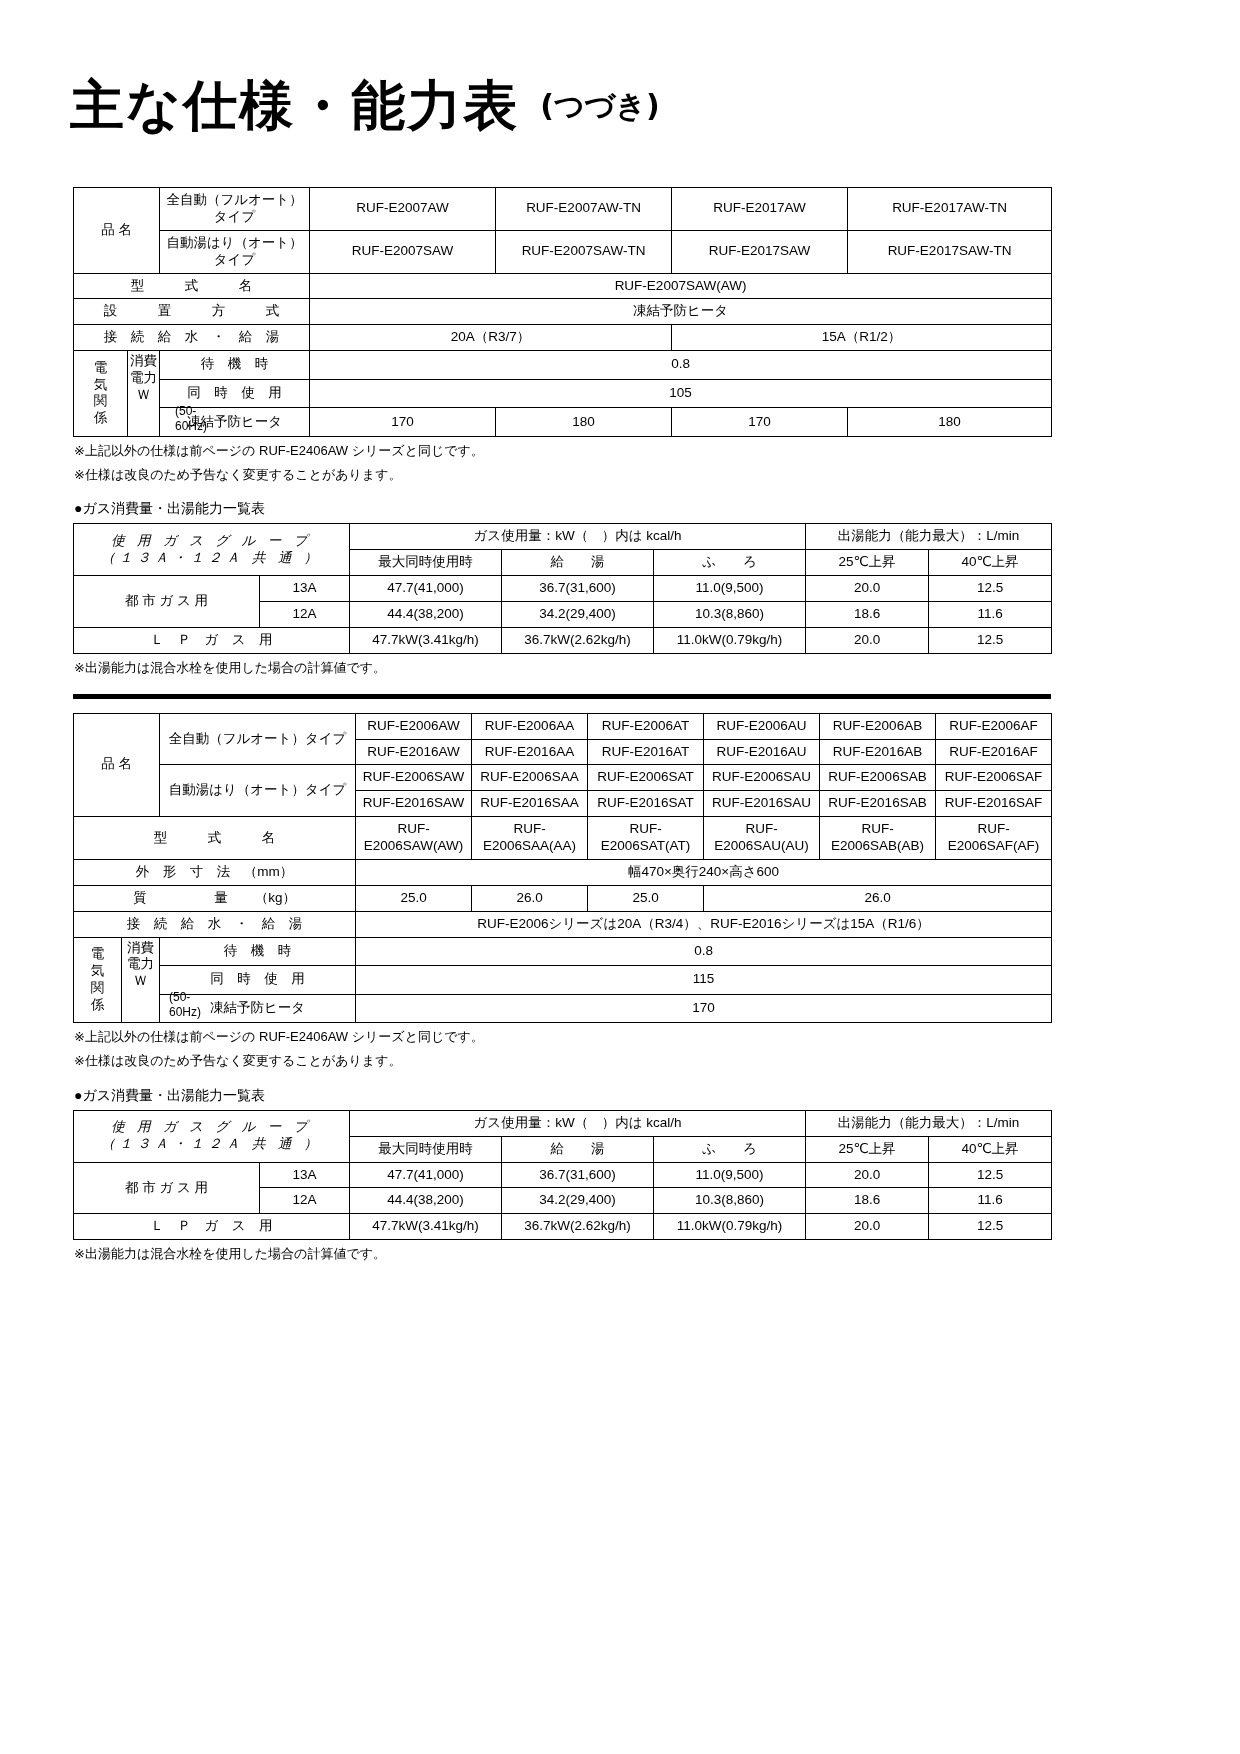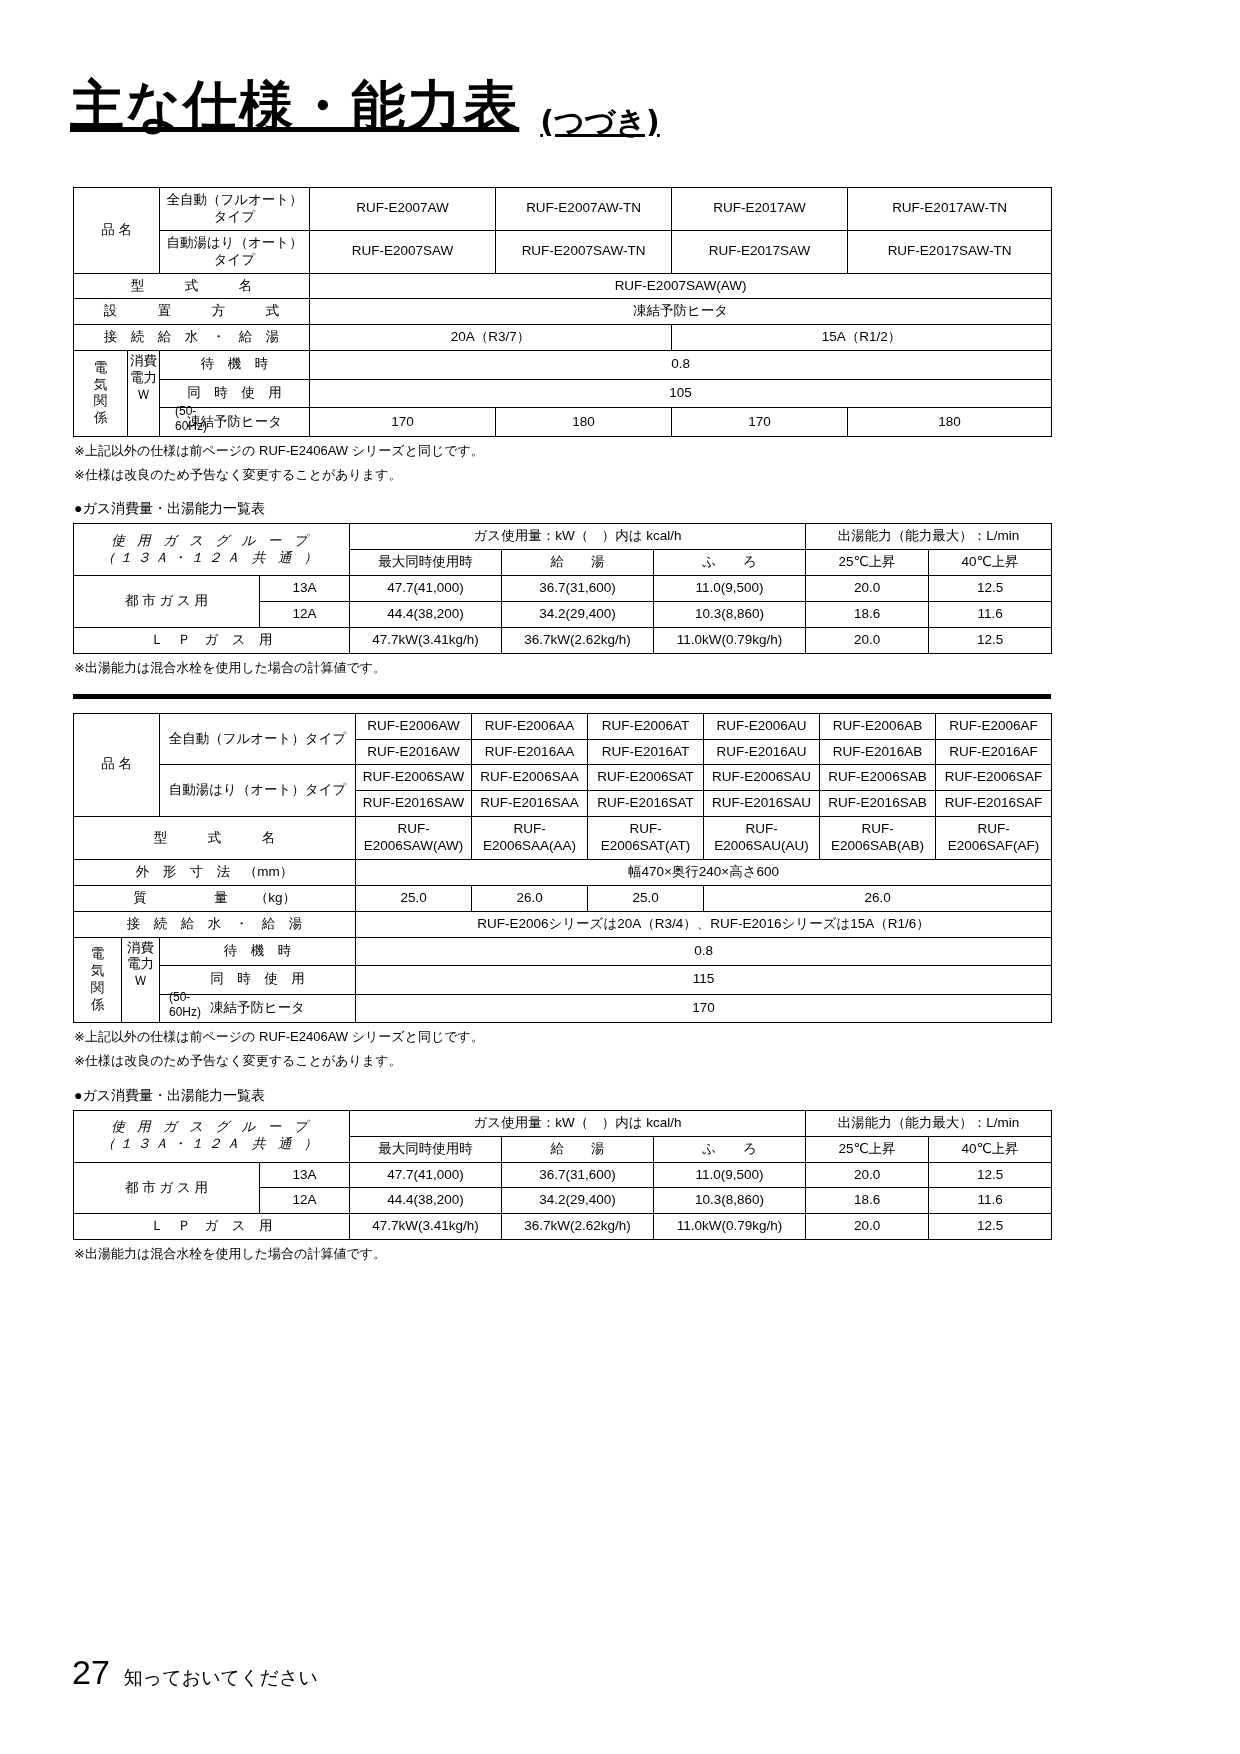--- a/index.html
+++ b/index.html
@@ -17,23 +17,22 @@
   .page {
     position: relative;
     width: 1240px;
     height: 1754px;
     box-sizing: border-box;
     padding: 60px 70px;
   }
   
   .title-row {
     display: flex;
-    align-items: flex-end;
+    align-items: center;
     margin: 10px 0 0 0;
-    text-decoration: underline;
   }
   .title-main {
     font-size: 54px;
     font-weight: bold;
     letter-spacing: 2px;
     font-family: "DejaVu Sans", "Liberation Sans", sans-serif;
   }
   .title-sub {
     font-size: 30px;
     font-weight: bold;
@@ -382,18 +381,14 @@
         <td>47.7kW(3.41kg/h)</td>
         <td>36.7kW(2.62kg/h)</td>
         <td>11.0kW(0.79kg/h)</td>
         <td>20.0</td>
         <td>12.5</td>
       </tr>
     </tbody>
   </table>
   <div class="note">※出湯能力は混合水栓を使用した場合の計算値です。</div>
 
-  <div class="footer">
-    <span class="footer-num">27</span>
-    <span class="footer-label">知っておいてください</span>
-  </div>
 
 </div>
 
 </body></html>

